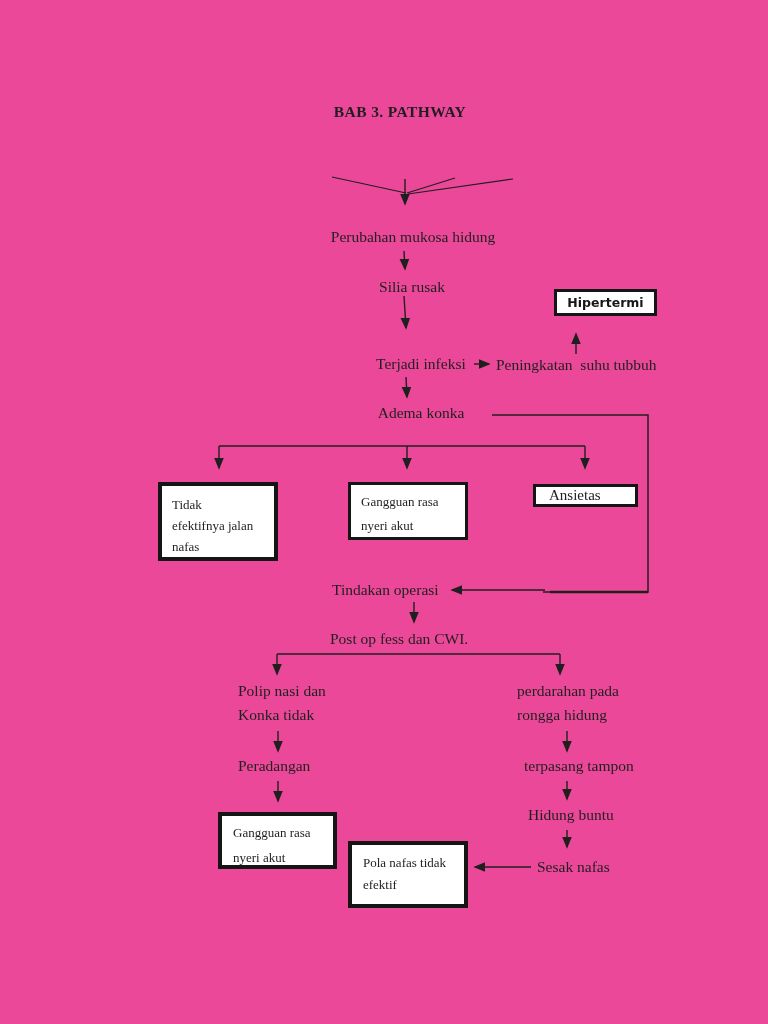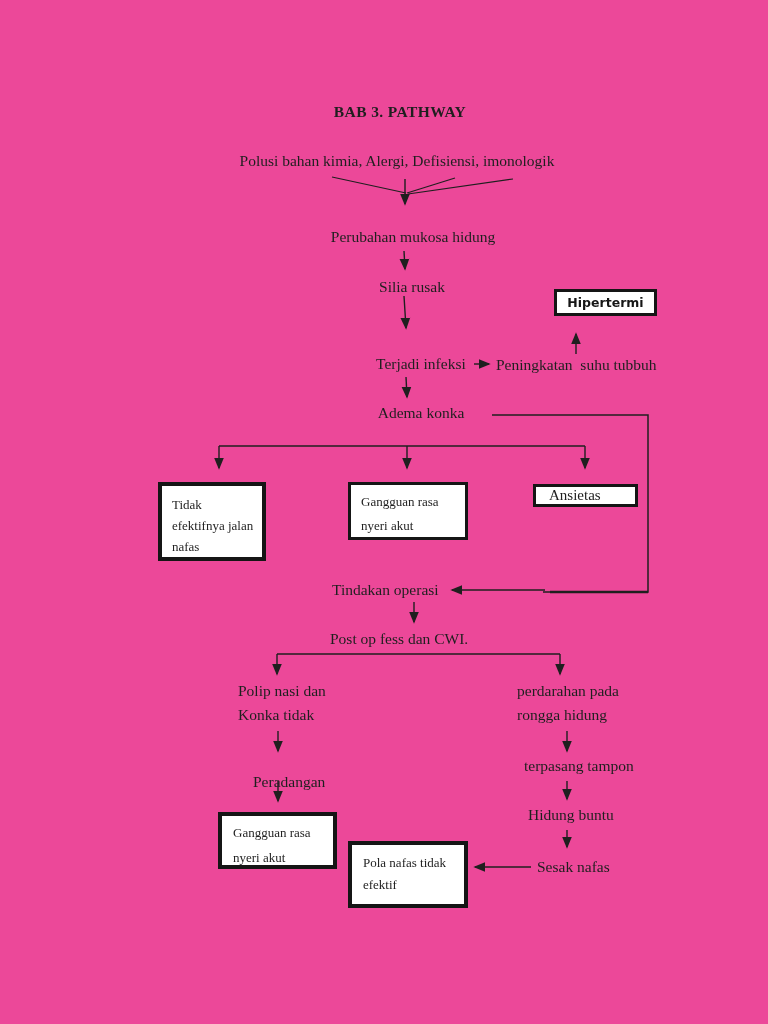--- a/index.html
+++ b/index.html
@@ -55,21 +55,21 @@
   .box-hipertermi {
     left: 554px; top: 289px; width: 103px; height: 27px;
     border-width: 3px;
     display: flex; align-items: center; justify-content: center;
     font-family: "DejaVu Sans", "Liberation Sans", sans-serif;
     font-weight: bold;
     font-size: 12.5px;
     color: #161616;
   }
   .box-tidak {
-    left: 158px; top: 482px; width: 108px; height: 79px;
+    left: 158px; top: 482px; width: 120px; height: 79px;
     padding: 8px 4px 0 10px;
   }
   .box-tidak .bline { line-height: 21px; }
   .box-gangguan-atas {
     left: 348px; top: 482px; width: 120px; height: 58px;
     border-width: 3.5px;
     padding: 5px 4px 0 10px;
   }
   .box-gangguan-atas .bline { line-height: 24px; }
   .box-ansietas {
@@ -139,31 +139,30 @@
       <path d="M567,731 L567,751" marker-end="url(#ah)"></path>
       <path d="M567,781 L567,799" marker-end="url(#ah)"></path>
       <path d="M567,830 L567,847" marker-end="url(#ah)"></path>
 
       <path d="M531,867 L475,867" marker-end="url(#ah)"></path>
     </g>
   </svg>
 
   <div class="title" style="left:400px; top:103px;">BAB 3. PATHWAY</div>
 
-  <div class="lbl centered" style="left:397px; top:152px;">Polusi bahan kimia, Alergi, Defisiensi, imonologik</div>
   <div class="lbl centered" style="left:413px; top:228px;">Perubahan mukosa hidung</div>
   <div class="lbl centered" style="left:412px; top:278px;text-align:center;">Silia rusak</div>
   <div class="lbl" style="left:376px; top:355px;">Terjadi infeksi</div>
   <div class="lbl" style="left:496px; top:356px;">Peningkatan  suhu tubbuh</div>
   <div class="lbl centered" style="left:421px; top:404px;">Adema konka</div>
   <div class="lbl" style="left:332px; top:581px;">Tindakan operasi</div>
   <div class="lbl" style="left:330px; top:630px;">Post op fess dan CWI.</div>
   <div class="lbl" style="left:238px; top:682px;">Polip nasi dan</div>
   <div class="lbl" style="left:238px; top:706px;">Konka tidak</div>
-  <div class="lbl" style="left:253px; top:757px;margin-top:16px;">Peradangan</div>
+  <div class="lbl" style="left:238px; top:757px;">Peradangan</div>
   <div class="lbl" style="left:517px; top:682px;">perdarahan pada</div>
   <div class="lbl" style="left:517px; top:706px;">rongga hidung</div>
   <div class="lbl" style="left:516px; top:757px;margin-left:8px;">terpasang tampon</div>
   <div class="lbl" style="left:528px; top:806px;">Hidung buntu</div>
   <div class="lbl" style="left:537px; top:858px;">Sesak nafas</div>
 
   <div class="dbox box-hipertermi">
     <span>Hipertermi</span>
   </div>
 

